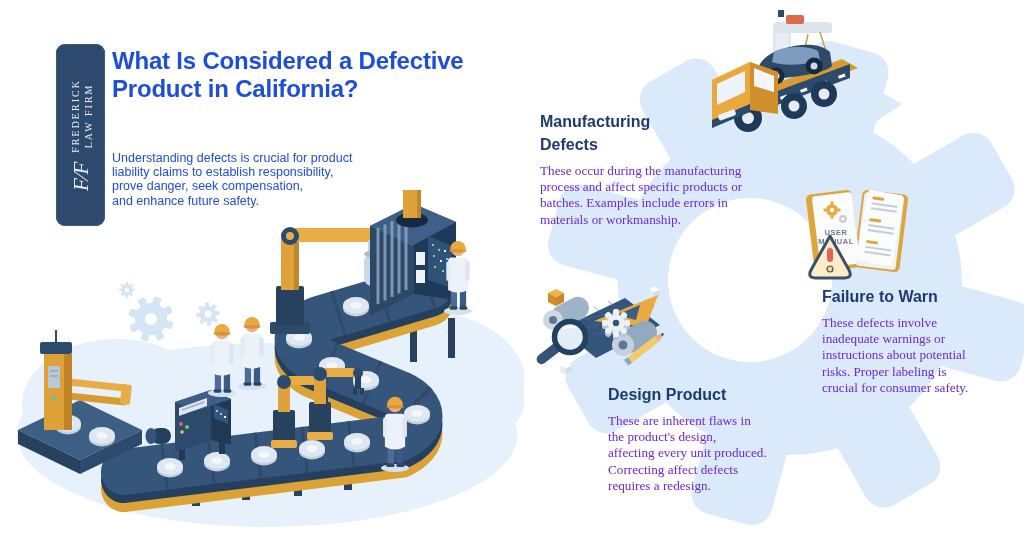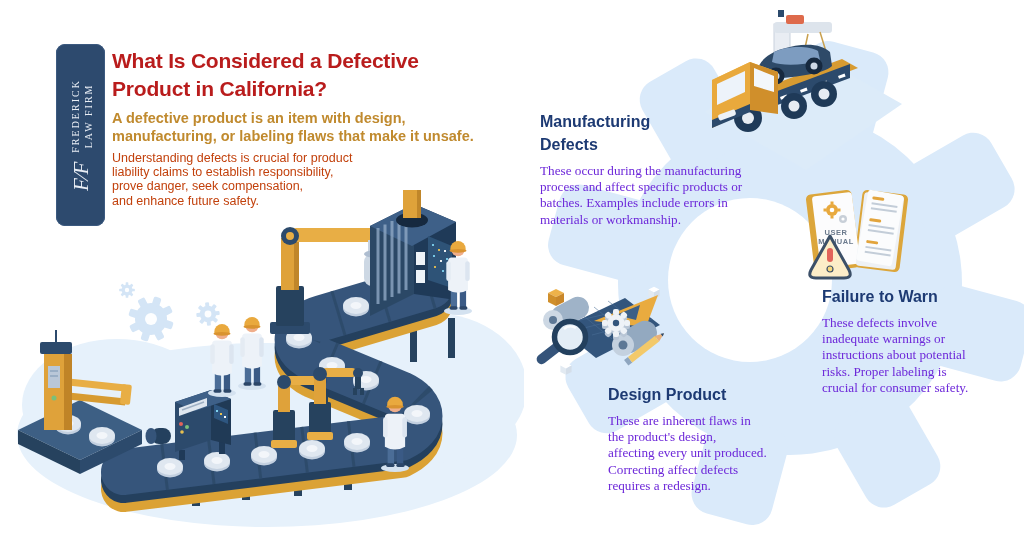--- a/index.html
+++ b/index.html
@@ -16,26 +16,26 @@
   .badge{left:56px;top:44px;width:49px;height:182px;background:#2d4a6e;border-radius:9px;
          box-shadow:inset 0 0 0 1px #3c5a80;}
   .badge-rot{position:absolute;left:50%;top:50%;width:182px;height:49px;
              transform:translate(-50%,-50%) rotate(-90deg);
              display:flex;align-items:center;justify-content:center;gap:9px;color:#e9eef5;}
   .monogram{font-family:"Liberation Serif",serif;font-style:italic;font-size:21px;line-height:1;}
   .brandname{font-family:"Liberation Serif",serif;font-size:10px;letter-spacing:2px;
              line-height:13px;text-align:center;white-space:pre-line;}
 
   
-  .title{left:112px;top:47px;width:420px;font-size:21px;line-height:27.5px;font-weight:700;
-         color:#b91c1c;letter-spacing:-0.2px;}
+  .title{left:112px;top:47px;width:420px;font-size:24px;line-height:27.5px;font-weight:700;
+         color:#1d4ed8;letter-spacing:-0.2px;}
   .subtitle{left:112px;top:110px;width:380px;font-size:14.5px;line-height:17.5px;font-weight:700;
             color:#c08a2e;}
   .intro{left:112px;top:151px;width:270px;font-size:12.5px;line-height:14.2px;font-weight:500;
-         color:#c2410c;}
+         color:#1d4ed8;}
 
   
   .sec h2{font-size:16px;line-height:23px;font-weight:700;color:#1d3a73;}
   .sec p{margin-top:7px;font-size:13.2px;line-height:16.2px;color:#6d28d9;font-weight:500;font-family:Liberation Serif, serif;}
   .sec-manufacturing{left:540px;top:110px;width:280px;}
   .sec-failure{left:822px;top:285px;width:215px;}
   .sec-design{left:608px;top:383px;width:215px;}
 
   svg{display:block;}
 </style>
@@ -68,22 +68,20 @@
   <div class="abs badge">
     <div class="badge-rot">
       <span class="monogram">F⁄F</span>
       <div class="brandname">FREDERICK
 LAW FIRM</div>
     </div>
   </div>
 
   <h1 class="abs title pre">What Is Considered a Defective
 Product in California?</h1>
-  <p class="abs subtitle pre">A defective product is an item with design,
-manufacturing, or labeling flaws that make it unsafe.</p>
   <p class="abs intro pre">Understanding defects is crucial for product
 liability claims to establish responsibility,
 prove danger, seek compensation,
 and enhance future safety.</p>
 
   <svg class="abs" style="left:12px;top:190px;" width="512" height="346" viewBox="0 0 512 346">
 
     <g fill="#e6f1fb">
       <ellipse cx="255" cy="245" rx="250" ry="92"></ellipse>
       <ellipse cx="420" cy="198" rx="95" ry="75"></ellipse>

